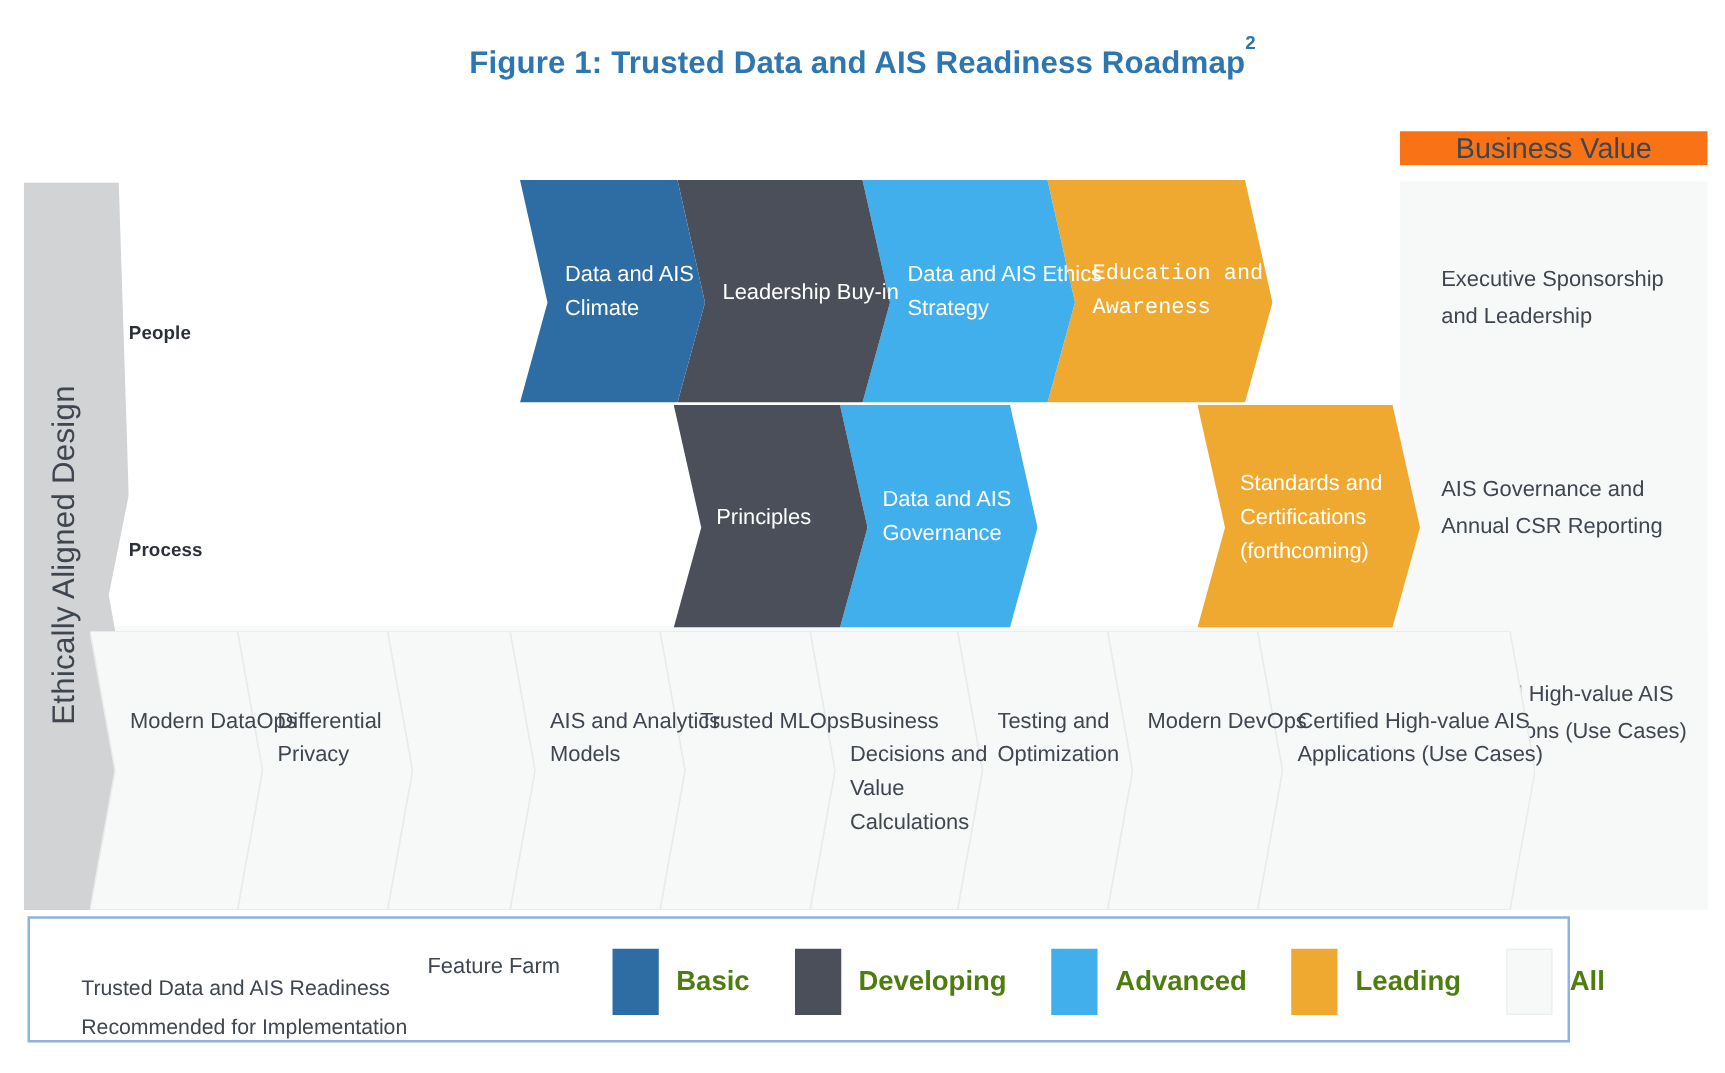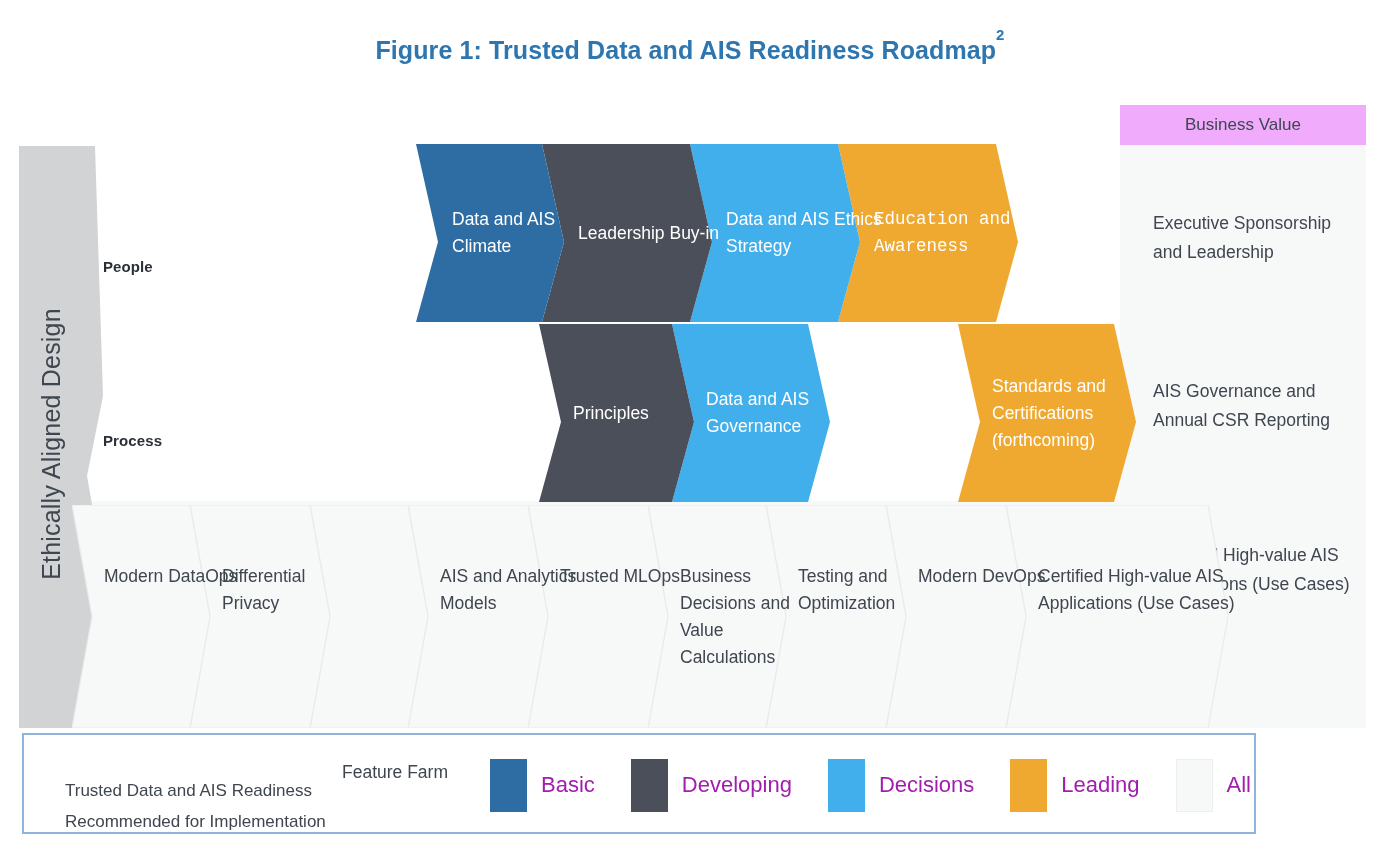--- a/index.html
+++ b/index.html
@@ -23,23 +23,23 @@
   .ead-label{
     position:absolute;left:-222px;top:278px;width:520px;height:40px;
     transform:rotate(-90deg);transform-origin:center center;
     text-align:center;font-size:25px;color:#3f4650;letter-spacing:.2px;
     white-space:nowrap;
   }
 
   
   .bv-col{position:absolute;left:1120px;top:9px;width:246px;height:623px;}
   .bv-head{
-    position:absolute;left:0;top:0;width:246px;height:40px;background:#f0abfc;
+    position:absolute;left:0;top:0;width:246px;height:27px;background:#f97316;
     display:flex;align-items:center;justify-content:center;
-    font-size:17px;color:#3f4650;
+    font-size:23px;color:#3f4650;
   }
   .bv-body{position:absolute;left:0;top:40px;width:246px;height:583px;background:#F7F8F8;}
   .bv-cell{position:absolute;left:33px;width:210px;font-size:17.5px;line-height:29px;color:#3f4650;}
   .bv-cell.c1{top:104px;}
   .bv-cell.c2{top:272px;}
   .bv-cell.c3{top:436px;}
 
   
   .tech-bg{position:absolute;left:72px;top:405px;width:1294px;height:227px;background:#F7F8F8;}
 
@@ -71,21 +71,21 @@
     position:absolute;left:22px;top:733px;width:1234px;height:101px;
     border:2px solid #8FB4DC;background:#ffffff;box-sizing:border-box;
   }
   .legend-text{
     position:absolute;left:41px;top:40px;width:380px;
     font-size:17px;line-height:31px;color:#3f4650;
   }
   .legend-items{position:absolute;left:466px;top:20px;height:60px;display:flex;align-items:center;}
   .legend-item{display:flex;align-items:center;}
   .swatch{width:37px;height:53px;flex:none;}
-  .legend-lbl{font-size:22px;color:#a21caf;margin-left:14px;margin-right:36px;white-space:nowrap;}
+  .legend-lbl{font-size:22px;color:#4d7c0f;margin-left:14px;margin-right:36px;white-space:nowrap;font-weight:bold;}
   .swatch.all{border:1px solid #EDEEEE;box-sizing:border-box;}
 </style>
 </head>
 <body>
 
 <div class="figure-title">
   <span>Figure 1: Trusted Data and AIS Readiness Roadmap</span><sup>2</sup>
 </div>
 
 <div class="roadmap">
@@ -256,21 +256,21 @@
       <div class="legend-item">
         <div class="swatch" style="background: rgb(46, 109, 164);"></div>
         <div class="legend-lbl">Basic</div>
       </div>
       <div class="legend-item">
         <div class="swatch" style="background: rgb(74, 79, 89);"></div>
         <div class="legend-lbl">Developing</div>
       </div>
       <div class="legend-item">
         <div class="swatch" style="background: rgb(65, 175, 236);"></div>
-        <div class="legend-lbl">Decisions</div>
+        <div class="legend-lbl">Advanced</div>
       </div>
       <div class="legend-item">
         <div class="swatch" style="background: rgb(239, 169, 49);"></div>
         <div class="legend-lbl">Leading</div>
       </div>
       <div class="legend-item">
         <div class="swatch all" style="background: rgb(247, 248, 248);"></div>
         <div class="legend-lbl">All</div>
       </div>
     </div>

